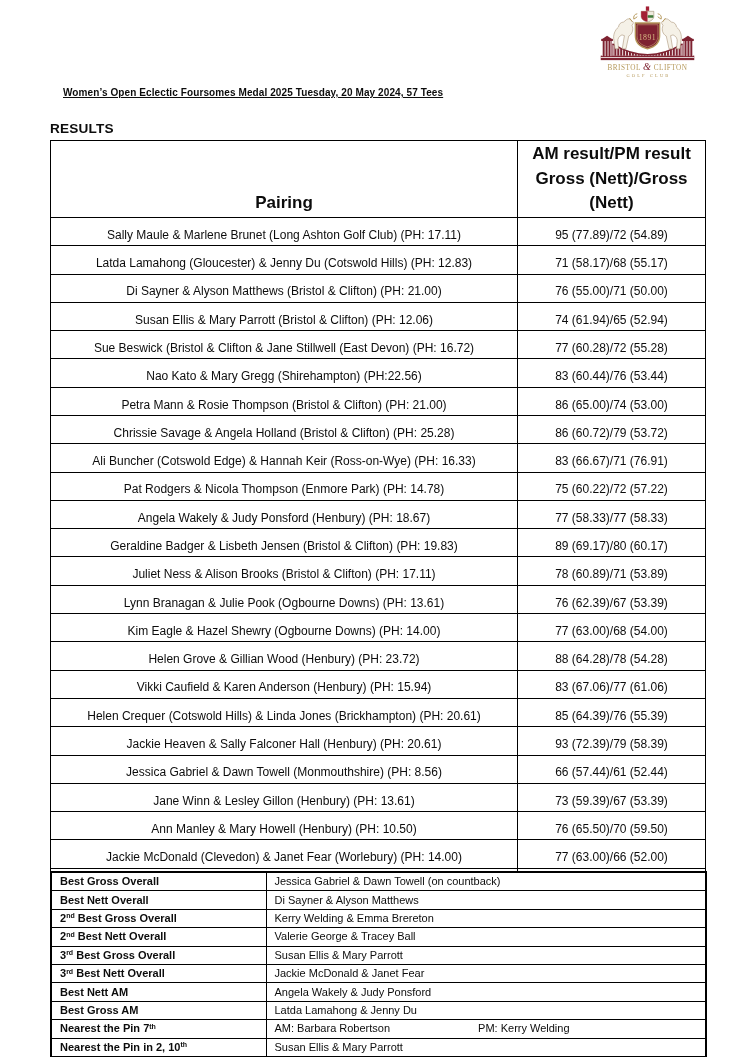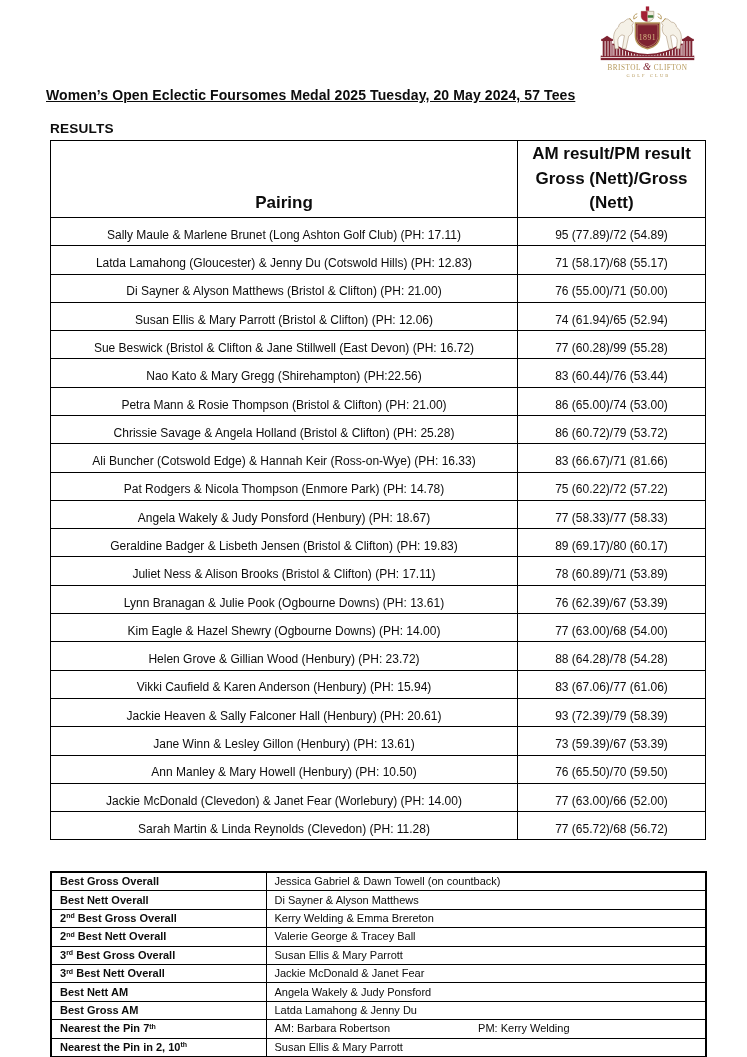--- a/index.html
+++ b/index.html
@@ -1,21 +1,21 @@
 <!DOCTYPE html>
 <html style="--maroon: #7e2231; --gold: #b5985a; --gold_light: #d8bd85; --red: #a32035; --green: #3f7a3a;"><head>
 <meta charset="utf-8">
 <style>
   html,body { margin:0; padding:0; }
   body {
     width:747px; height:1057px; background:#ffffff; position:relative;
     font-family:"Liberation Sans", sans-serif; color:#0c0c0c; overflow:hidden;
   }
   .title {
-    position:absolute; left:46px; top:87px; font-size:14px; font-weight:700;
+    position:absolute; left:63px; top:87px; font-size:10px; font-weight:700;
     text-decoration:underline; white-space:nowrap; letter-spacing:0.1px;
   }
   .section-heading { position:absolute; left:50px; font-size:13.6px; font-weight:700; letter-spacing:0.2px; }
   #results-heading { top:121px; }
   #prizes-heading  { top:884px;margin-left:38px; }
 
   table { border-collapse:collapse; position:absolute; left:50px; table-layout:fixed; background:#fff; }
 
   #results-table { top:140px; width:655px; border:1.5px solid #000; }
   #results-table th, #results-table td { border:1px solid #000; overflow:hidden; }
@@ -127,37 +127,37 @@
       <tr>
         <td>Di Sayner &amp; Alyson Matthews (Bristol &amp; Clifton) (PH: 21.00)</td>
         <td>76 (55.00)/71 (50.00)</td>
       </tr>
       <tr>
         <td>Susan Ellis &amp; Mary Parrott (Bristol &amp; Clifton) (PH: 12.06)</td>
         <td>74 (61.94)/65 (52.94)</td>
       </tr>
       <tr>
         <td>Sue Beswick (Bristol &amp; Clifton &amp; Jane Stillwell (East Devon) (PH: 16.72)</td>
-        <td>77 (60.28)/99 (55.28)</td>
+        <td>77 (60.28)/72 (55.28)</td>
       </tr>
       <tr>
         <td>Nao Kato &amp; Mary Gregg (Shirehampton) (PH:22.56)</td>
         <td>83 (60.44)/76 (53.44)</td>
       </tr>
       <tr>
         <td>Petra Mann &amp; Rosie Thompson (Bristol &amp; Clifton) (PH: 21.00)</td>
         <td>86 (65.00)/74 (53.00)</td>
       </tr>
       <tr>
         <td>Chrissie Savage &amp; Angela Holland (Bristol &amp; Clifton) (PH: 25.28)</td>
         <td>86 (60.72)/79 (53.72)</td>
       </tr>
       <tr>
         <td>Ali Buncher (Cotswold Edge) &amp; Hannah Keir (Ross-on-Wye) (PH: 16.33)</td>
-        <td>83 (66.67)/71 (81.66)</td>
+        <td>83 (66.67)/71 (76.91)</td>
       </tr>
       <tr>
         <td>Pat Rodgers &amp; Nicola Thompson (Enmore Park) (PH: 14.78)</td>
         <td>75 (60.22)/72 (57.22)</td>
       </tr>
       <tr>
         <td>Angela Wakely &amp; Judy Ponsford (Henbury) (PH: 18.67)</td>
         <td>77 (58.33)/77 (58.33)</td>
       </tr>
       <tr>
@@ -178,22 +178,30 @@
       </tr>
       <tr>
         <td>Helen Grove &amp; Gillian Wood (Henbury) (PH: 23.72)</td>
         <td>88 (64.28)/78 (54.28)</td>
       </tr>
       <tr>
         <td>Vikki Caufield &amp; Karen Anderson (Henbury) (PH: 15.94)</td>
         <td>83 (67.06)/77 (61.06)</td>
       </tr>
       <tr>
+        <td>Helen Crequer (Cotswold Hills) &amp; Linda Jones (Brickhampton) (PH: 20.61)</td>
+        <td>85 (64.39)/76 (55.39)</td>
+      </tr>
+      <tr>
         <td>Jackie Heaven &amp; Sally Falconer Hall (Henbury) (PH: 20.61)</td>
         <td>93 (72.39)/79 (58.39)</td>
+      </tr>
+      <tr>
+        <td>Jessica Gabriel &amp; Dawn Towell (Monmouthshire) (PH: 8.56)</td>
+        <td>66 (57.44)/61 (52.44)</td>
       </tr>
       <tr>
         <td>Jane Winn &amp; Lesley Gillon (Henbury) (PH: 13.61)</td>
         <td>73 (59.39)/67 (53.39)</td>
       </tr>
       <tr>
         <td>Ann Manley &amp; Mary Howell (Henbury) (PH: 10.50)</td>
         <td>76 (65.50)/70 (59.50)</td>
       </tr>
       <tr>

